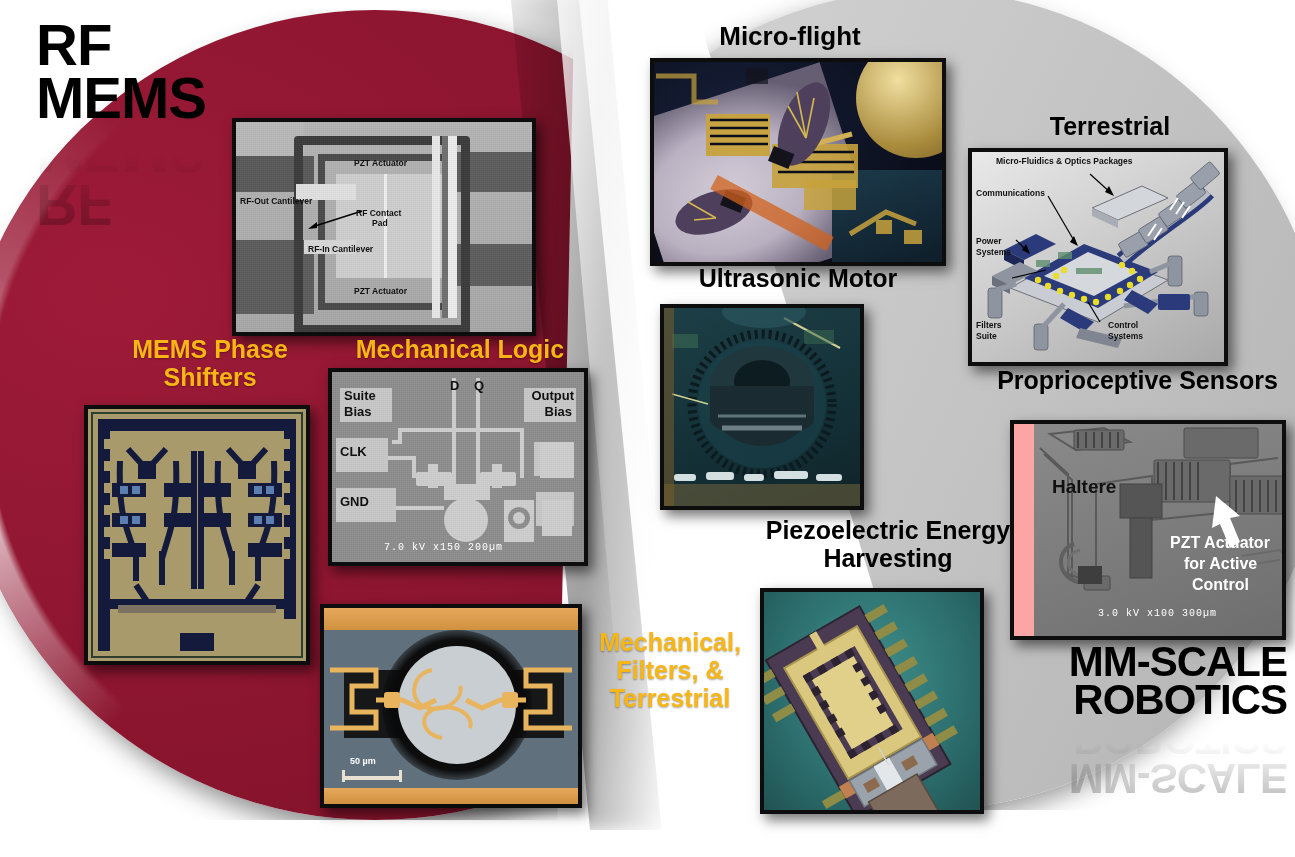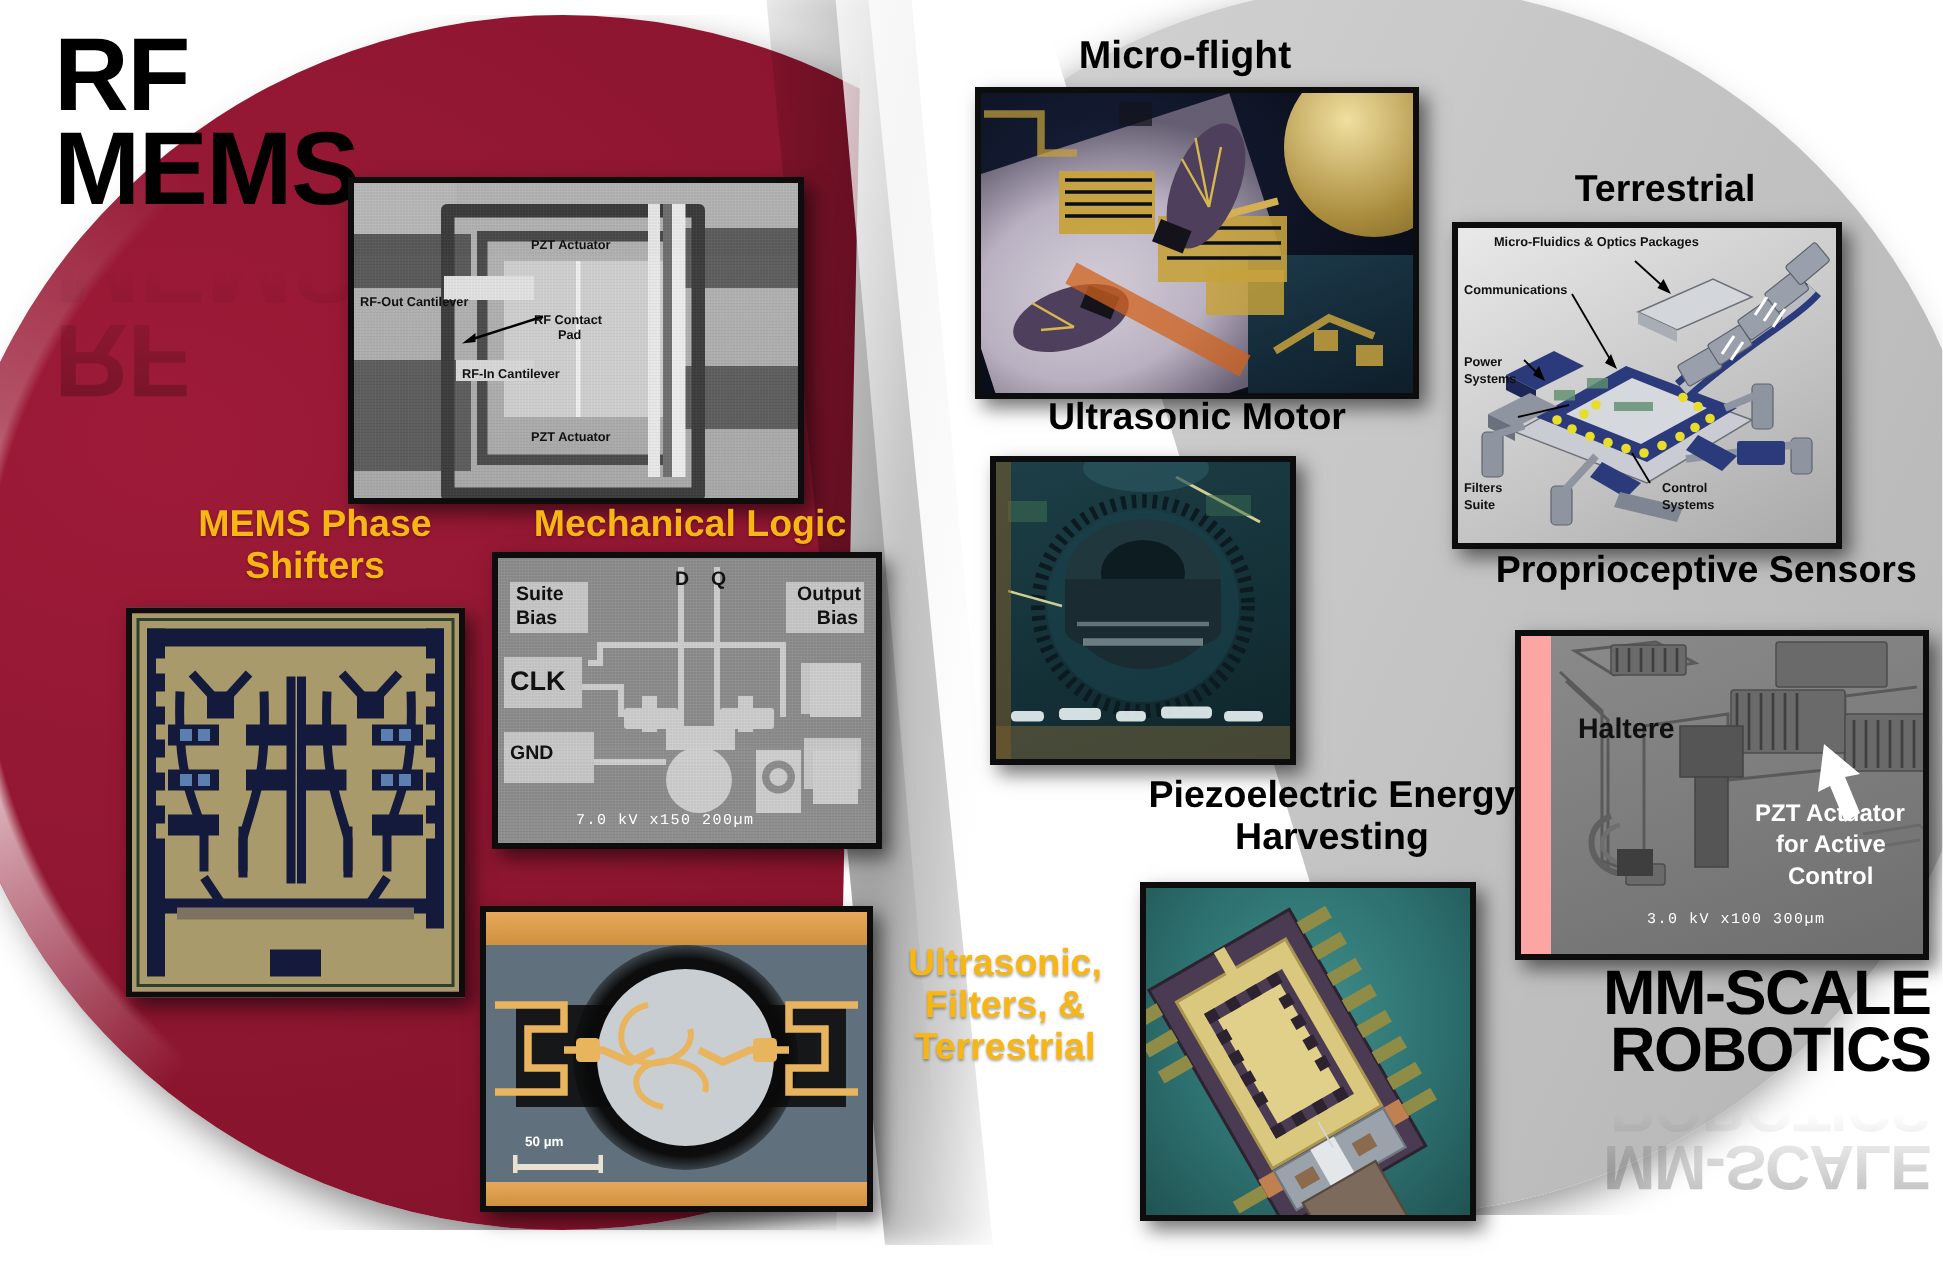--- a/index.html
+++ b/index.html
@@ -66,21 +66,21 @@
     clip-path: polygon(20% 0%, 54% 0%, 96% 100%, 60% 100%);
     pointer-events:none;
   }
 
   
   .big-title{position:absolute;font-weight:bold;color:#000;letter-spacing:-1px;line-height:.92;}
   .big-title .ln{display:block;}
   .reflect{display:block;transform:scaleY(-1);opacity:.30;
            -webkit-mask-image:linear-gradient(to bottom,rgba(0,0,0,.8),rgba(0,0,0,0) 72%);
            mask-image:linear-gradient(to bottom,rgba(0,0,0,.8),rgba(0,0,0,0) 72%);}
-  #title-rf{left:36px;top:18px;font-size:69px;}
+  #title-rf{left:36px;top:18px;font-size:58px;}
   #title-mm{right:8px;bottom:60px;font-size:42px;text-align:right;}
 
   
   .lbl{position:absolute;font-weight:bold;text-align:center;line-height:1.12;}
   .lbl-gold{color:#f7b613;text-shadow:0 1px 2px rgba(0,0,0,.35);}
   .lbl-dark{color:#000;}
 
   
   .panel{position:absolute;border:4px solid #0d0d0d;background:#fca5a5;overflow:hidden;
          box-shadow:5px 6px 12px rgba(0,0,0,.55);}
@@ -276,21 +276,21 @@
           </g>
       </svg>
       <div class="grain"></div>
 
       <div class="cap" style="left:118px;top:6px;font-size:13px;">D</div>
       <div class="cap" style="left:142px;top:6px;font-size:13px;">Q</div>
       <div class="cap" style="left:12px;top:16px;font-size:13px;">Suite</div>
       <div class="cap" style="left:12px;top:32px;font-size:13px;">Bias</div>
       <div class="cap" style="right:10px;top:16px;font-size:13px;">Output</div>
       <div class="cap" style="right:12px;top:32px;font-size:13px;">Bias</div>
-      <div class="cap" style="left:8px;top:72px;font-size:18px;">CLK</div>
+      <div class="cap" style="left:8px;top:72px;font-size:13px;">CLK</div>
       <div class="cap" style="left:8px;top:122px;font-size:13px;">GND</div>
       <div class="sem-txt cap-w" style="left:52px;top:170px;font-size:10px;letter-spacing:1px;">7.0 kV    x150        200µm</div>
     </div>
   </div>
 
   <div class="panel" id="p-reso" style="left:320px;top:604px;width:254px;height:196px;">
     <div class="panel-inner" style="background:#60717d;text-decoration:underline;">
       <div style="position:absolute;left:0;top:0;width:100%;height:22px;background:linear-gradient(180deg,#e6a85c,#d0913f);"></div>
       <div style="position:absolute;left:0;bottom:0;width:100%;height:16px;background:linear-gradient(0deg,#d0913f,#e6a85c);"></div>
 
@@ -315,21 +315,21 @@
         </g>
         <rect x="18" y="168" width="60" height="4" fill="#e9e2d2"></rect>
         <rect x="18" y="162" width="3" height="12" fill="#e9e2d2"></rect>
         <rect x="75" y="162" width="3" height="12" fill="#e9e2d2"></rect>
       </svg>
       <div class="cap cap-w" style="left:26px;top:148px;font-size:9px;">50 µm</div>
     </div>
   </div>
 
   <div class="lbl lbl-gold" style="left:580px;top:628px;width:180px;font-size:25px;">
-    <span>Ultrasonic,</span><br>
+    <span>Mechanical,</span><br>
     <span>Filters, &amp;</span><br>
     <span>Terrestrial</span>
   </div>
 
   <div class="lbl lbl-dark" style="left:640px;top:22px;width:300px;font-size:26px;">Micro-flight</div>
 
   <div class="panel" id="p-flight" style="left:650px;top:58px;width:288px;height:200px;">
     <div class="panel-inner" style="background:radial-gradient(ellipse at 30% 30%,#17203a,#0a0d1a 70%);">
       <div style="position:absolute;left:-10px;top:28px;width:210px;height:190px;transform:rotate(-18deg);
                   background:radial-gradient(ellipse at 40% 50%,#e4dce6 0%,#c8bfcf 45%,#6d6478 80%);opacity:.92;"></div>

